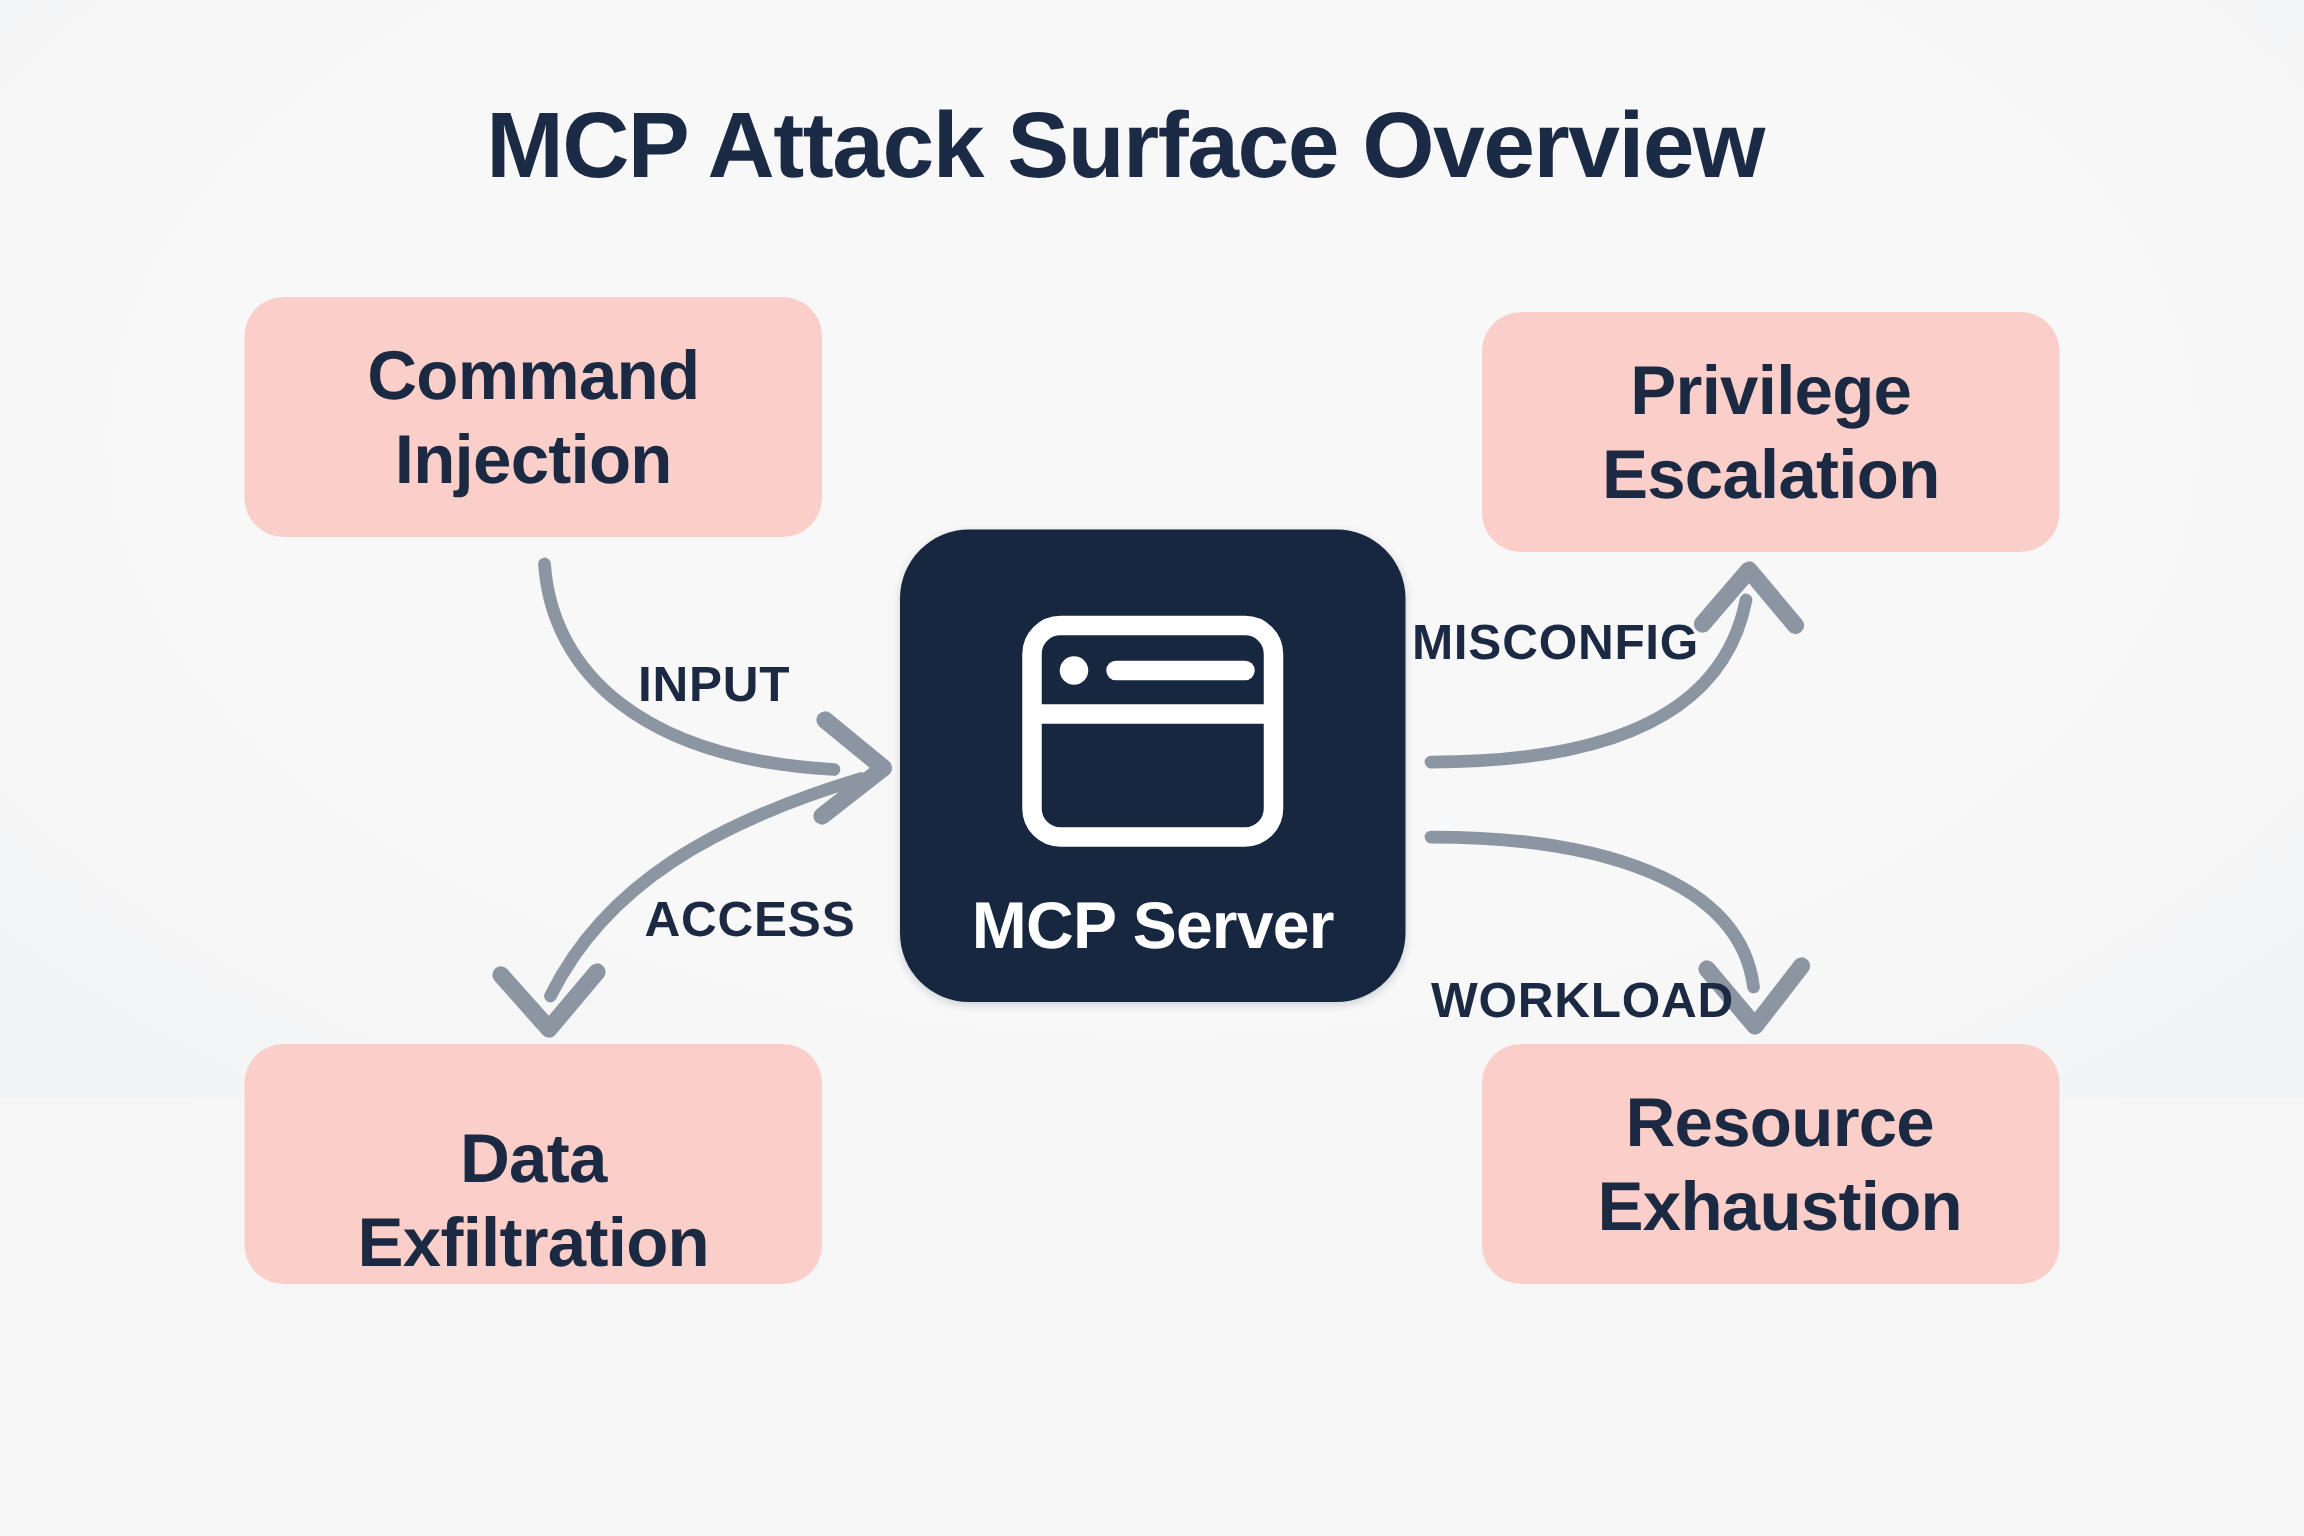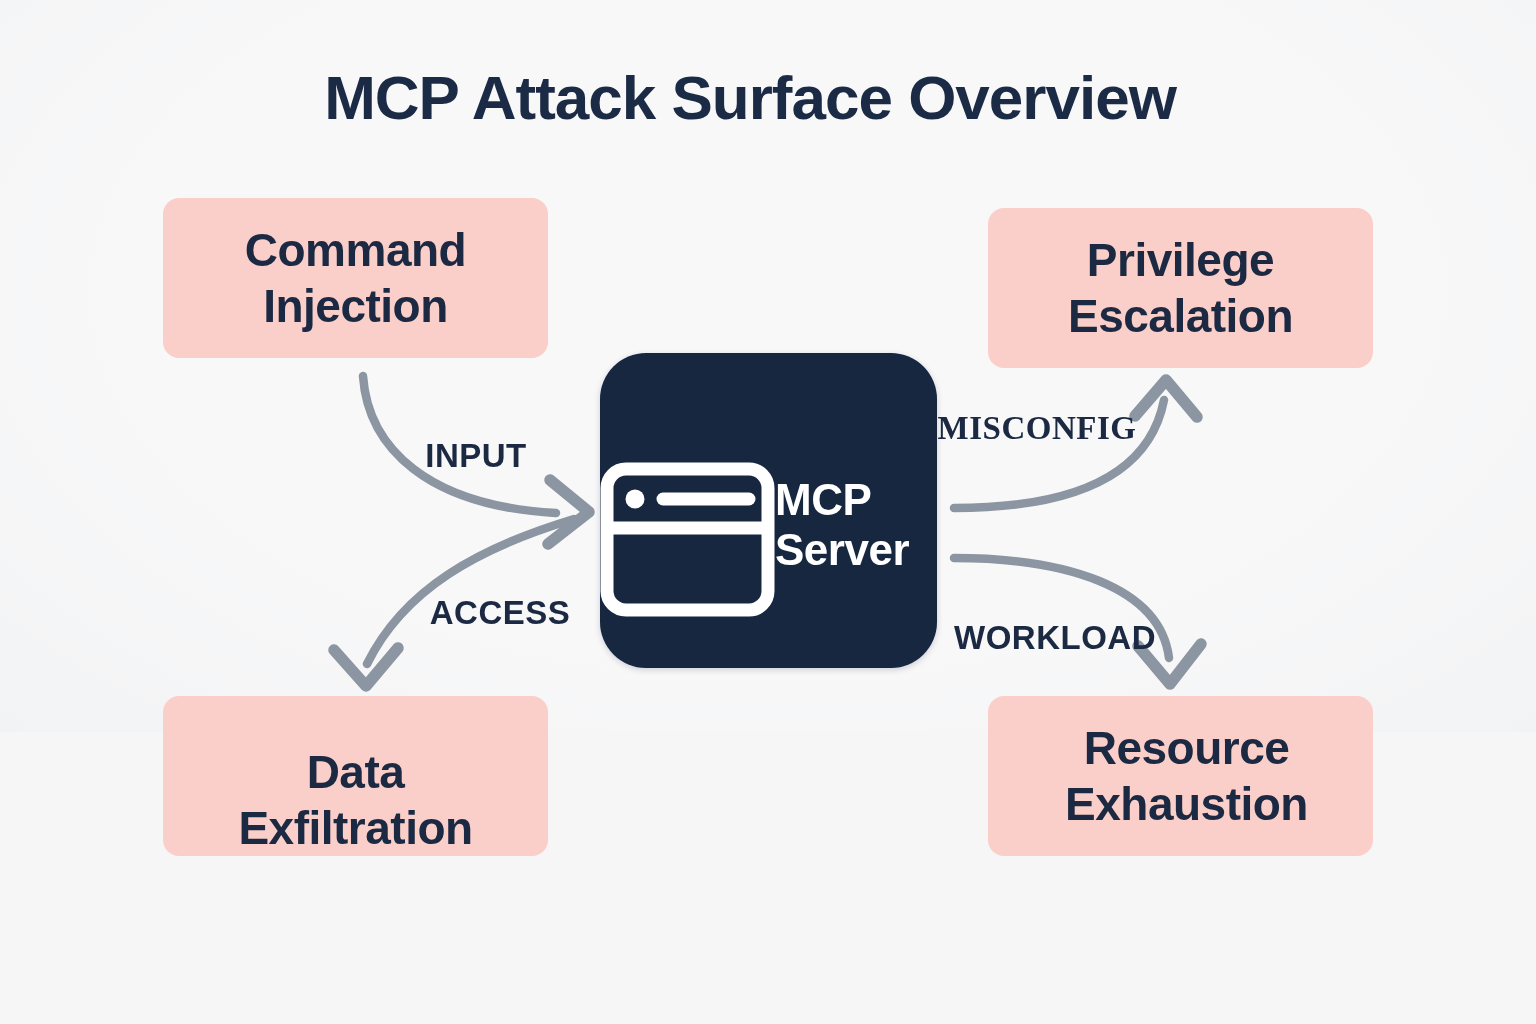--- a/index.html
+++ b/index.html
@@ -24,21 +24,21 @@
     font-size: 62px;
     font-weight: 700;
     letter-spacing: -1px;
     color: #1c2b45;
   }
   .node {
     position: absolute;
     width: 385px;
     height: 160px;
     background: #fbcfc9;
-    border-radius: 16px;
+    border-radius: 26px;
     display: flex;
     align-items: center;
     justify-content: center;
   }
   .node-label {
     white-space: pre-line;
     text-align: center;
     font-size: 46px;
     line-height: 1.22;
     font-weight: 700;
@@ -51,21 +51,21 @@
   .node-br { left: 988px; top: 696px; padding-left: 12px; }
   .server-node {
     position: absolute;
     left: 600px;
     top: 353px;
     width: 337px;
     height: 315px;
     background: #172740;
     border-radius: 46px;
     display: flex;
-    flex-direction: row;
+    flex-direction: column;
     align-items: center;
     justify-content: flex-start;
     box-shadow: 0 2px 6px rgba(20, 35, 60, 0.18);
   }
   .server-icon-wrap {
     margin-top: 57px;
     width: 175px;
     height: 155px;
   }
   .server-label {
@@ -99,22 +99,22 @@
     position: absolute;
     transform: translate(-50%, -50%);
     font-size: 33px;
     font-weight: 700;
     letter-spacing: 0.5px;
     color: #1b2942;
     white-space: nowrap;
   }
   .edge-label-input     { left: 476px;  top: 456px; }
   .edge-label-access    { left: 484px;  top: 613px; margin-left: 16px; }
-  .edge-label-misconfig { left: 1037px; top: 428px; font-family: Liberation Serif, serif; }
-  .edge-label-workload  { left: 1055px; top: 638px; }
+  .edge-label-misconfig { left: 1037px; top: 428px; }
+  .edge-label-workload  { left: 1055px; top: 667px; }
 </style>
 </head>
 <body>
 
 <div class="canvas">
 
   <h1 class="diagram-title">MCP Attack Surface Overview</h1>
 
   <div class="node node-tl">
     <span class="node-label">Command

